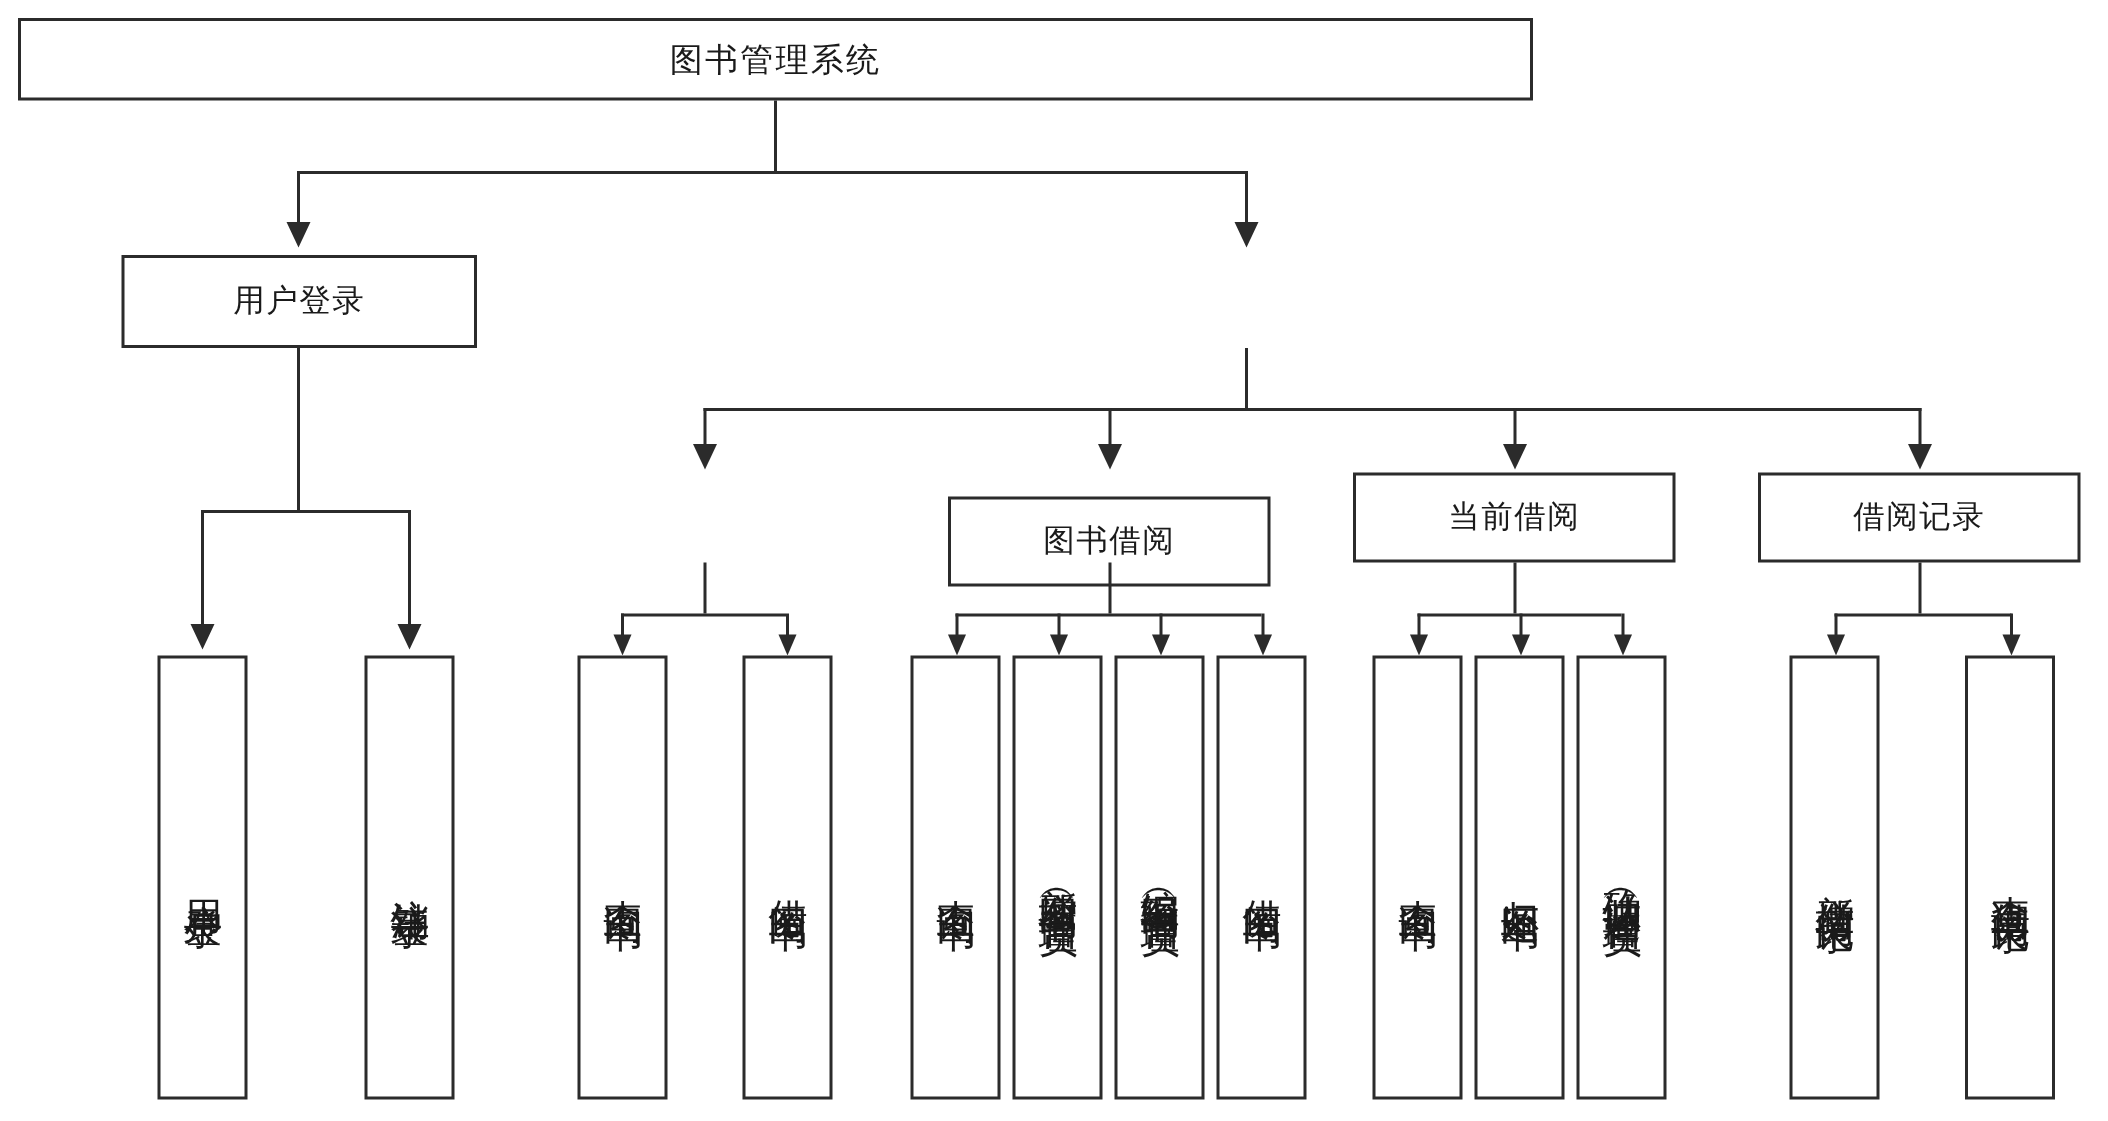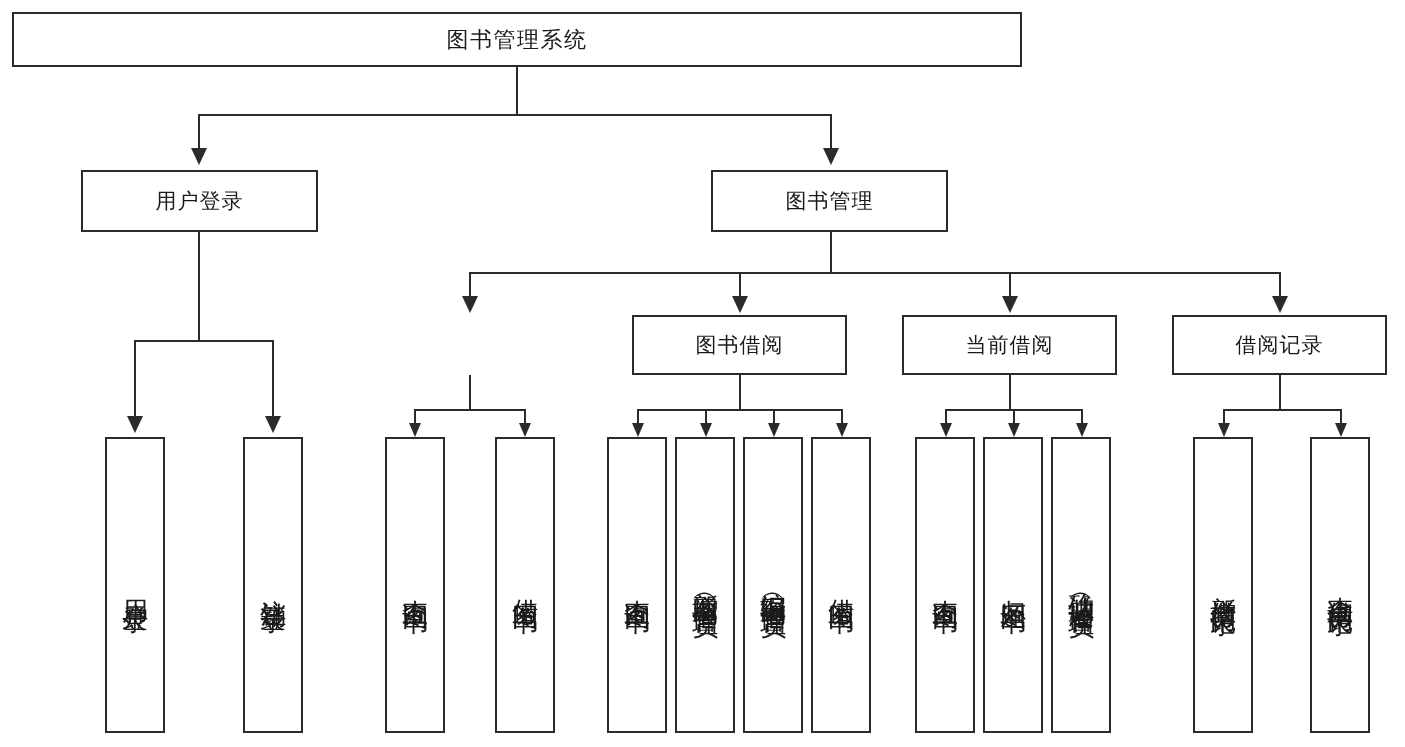--- a/index.html
+++ b/index.html
@@ -92,43 +92,40 @@
 
   <div class="conn v-line" style="left:198px;top:114px;height:36px;"></div>
   <div class="arrow" style="left:191px;top:148px;"></div>
   <div class="conn v-line" style="left:830px;top:114px;height:36px;"></div>
   <div class="arrow" style="left:823px;top:148px;"></div>
 
   <div class="node h-node" id="n-user-login" style="left:81px;top:170px;width:237px;height:62px;">
     <span class="lbl">用户登录</span>
   </div>
 
-  <div class="node h-node" id="n-book-manage" style="left:711px;top:170px;width:237px;height:62px;">
-    <span class="lbl">图书管理</span>
-  </div>
 
   <div class="conn v-line" style="left:198px;top:232px;height:108px;"></div>
   <div class="conn h-line" style="left:134px;top:340px;width:138px;"></div>
   <div class="conn v-line" style="left:134px;top:340px;height:78px;"></div>
   <div class="arrow" style="left:127px;top:416px;"></div>
   <div class="conn v-line" style="left:272px;top:340px;height:78px;"></div>
   <div class="arrow" style="left:265px;top:416px;"></div>
 
   <div class="conn v-line" style="left:830px;top:232px;height:40px;"></div>
   <div class="conn h-line" style="left:469px;top:272px;width:812px;"></div>
   <div class="conn v-line" style="left:469px;top:272px;height:26px;"></div>
   <div class="arrow" style="left:462px;top:296px;"></div>
   <div class="conn v-line" style="left:739px;top:272px;height:26px;"></div>
   <div class="arrow" style="left:732px;top:296px;"></div>
   <div class="conn v-line" style="left:1009px;top:272px;height:26px;"></div>
   <div class="arrow" style="left:1002px;top:296px;"></div>
   <div class="conn v-line" style="left:1279px;top:272px;height:26px;"></div>
   <div class="arrow" style="left:1272px;top:296px;"></div>
 
-  <div class="node h-node" id="n-book-borrow" style="left:632px;top:315px;width:215px;height:60px;">
+  <div class="node h-node" id="n-book-borrow" style="left:632px;top:331px;width:215px;height:60px;">
     <span class="lbl">图书借阅</span>
   </div>
   <div class="node h-node" id="n-current-borrow" style="left:902px;top:315px;width:215px;height:60px;">
     <span class="lbl">当前借阅</span>
   </div>
   <div class="node h-node" id="n-borrow-record" style="left:1172px;top:315px;width:215px;height:60px;">
     <span class="lbl">借阅记录</span>
   </div>
 
   <div class="conn v-line" style="left:469px;top:375px;height:34px;"></div>

